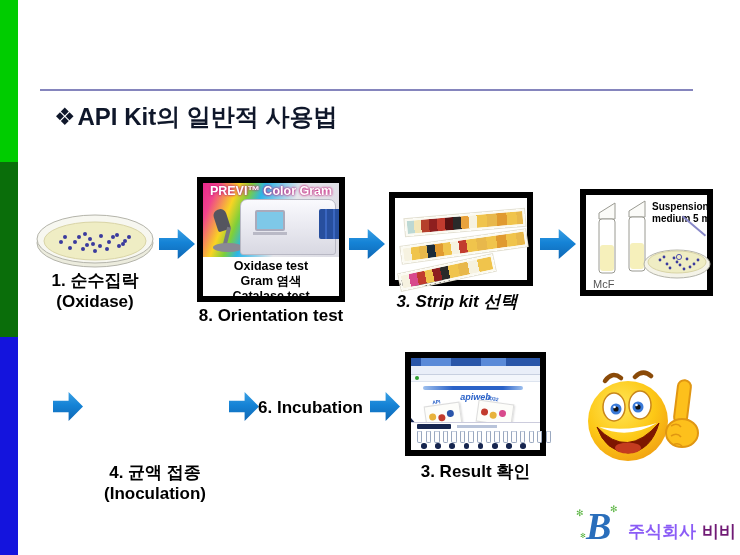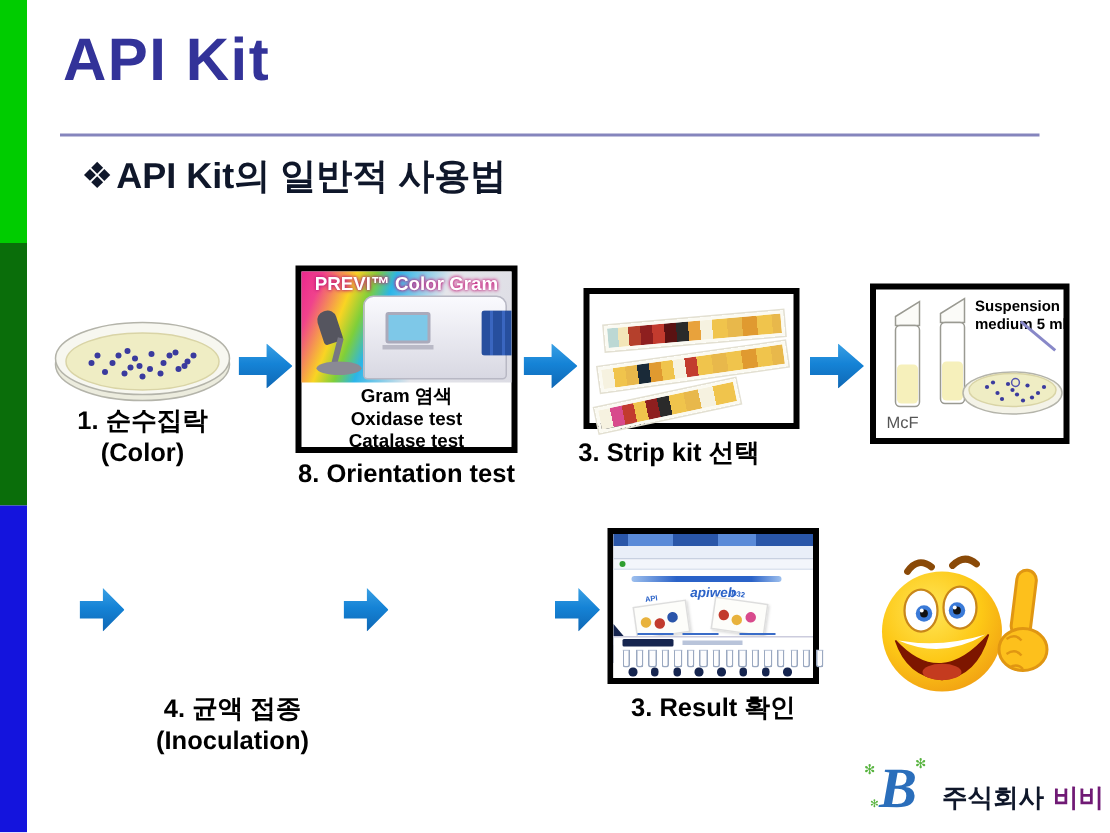--- a/index.html
+++ b/index.html
@@ -13,21 +13,21 @@
   .bar-mid{top:162px;height:175px;background:#0a6e0a;}
   .bar-bot{top:337px;height:218px;background:#1414dd;}
 
   .title{position:absolute;left:42px;top:18px;font-size:40px;font-weight:bold;color:#333399;letter-spacing:1px;}
   .title-rule{position:absolute;left:40px;top:89px;width:653px;height:2px;background:#8585bd;}
   .subtitle{position:absolute;left:54px;top:101px;font-size:24px;font-weight:bold;color:#0f172a;white-space:nowrap;}
   .subtitle .bullet{margin-right:2px;}
 
   .cap{position:absolute;text-align:center;font-weight:bold;font-size:17px;line-height:1.22;color:#000;}
 
-  .gbox{position:absolute;border:4px solid #000000;background:#fff;box-sizing:border-box;}
+  .gbox{position:absolute;border:6px solid #000000;background:#fff;box-sizing:border-box;}
 
   .arrow{position:absolute;background:linear-gradient(180deg,#3aa0e4 0%,#1583d6 45%,#0f67b4 100%);
     clip-path:polygon(0 30%,52% 30%,52% 0,100% 50%,52% 100%,52% 70%,0 70%);}
   .arrow.r1{width:36px;height:30px;}
   .arrow.r2{width:30px;height:29px;}
 
   
   .petri-wrap{position:absolute;left:35px;top:213px;width:120px;height:58px;}
 
   
@@ -100,33 +100,32 @@
 
   
   .logo{position:absolute;left:576px;top:506px;width:160px;height:46px;}
   .logo-b{position:absolute;left:10px;top:0px;font-family:"Liberation Serif","DejaVu Serif",serif;
     font-style:italic;font-weight:bold;font-size:38px;line-height:40px;color:#2a6ebb;}
   .logo-spark{position:absolute;font-size:9px;color:#57b33e;font-style:normal;}
   .sp1{left:0px;top:2px;}
   .sp2{left:34px;top:-2px;}
   .sp3{left:4px;top:26px;font-size:7px;}
   .logo-text{position:absolute;left:52px;top:14px;font-size:17px;font-weight:bold;white-space:nowrap;}
-  .logo-text .g{color:#0f172a;}
+  .logo-text .g{color:#8b5cf6;}
   .logo-text .t{color:#701a75;margin-left:6px;}
 </style>
 </head>
 <body>
 
 <div class="slide">
 
   <div class="bar bar-top"></div>
   <div class="bar bar-mid"></div>
   <div class="bar bar-bot"></div>
 
-  <div class="title">API Kit</div>
   <div class="title-rule"></div>
   <div class="subtitle">
     <span class="bullet">❖</span><span>API Kit의 일반적 사용법</span>
   </div>
 
   <div class="petri-wrap">
     <svg width="120" height="58" viewBox="0 0 120 58">
       <ellipse cx="60" cy="30" rx="58" ry="24" fill="#ececde" stroke="#b4b4aa"></ellipse>
       <ellipse cx="60" cy="26" rx="58" ry="24" fill="#f7f7f0" stroke="#b4b4aa"></ellipse>
       <ellipse cx="60" cy="28" rx="51" ry="19" fill="#efedc4" stroke="#d9d4a6"></ellipse>
@@ -150,53 +149,53 @@
           <circle cx="65" cy="33" r="2"></circle>
           <circle cx="78" cy="24" r="2"></circle>
         <circle cx="44" cy="24" r="2"></circle>
           <circle cx="88" cy="31" r="2"></circle>
           <circle cx="52" cy="32" r="2"></circle>
       </g>
     </svg>
   </div>
   <div class="cap" style="left:30px;top:271px;width:130px;">
     <div>1. 순수집락</div>
-    <div>(Color)</div>
+    <div>(Oxidase)</div>
   </div>
 
   <div class="arrow r1" style="left:159px;top:229px;"></div>
 
   <div class="gbox" style="left:197px;top:177px;width:148px;height:125px;">
     <div class="previ-img">
       <div class="scanner-head"></div>
       <div class="scanner-stem"></div>
       <div class="scanner-base"></div>
       <div class="machine">
         <div class="screen"></div>
         <div class="slot"></div>
       </div>
       <div class="modules"></div>
       <div class="previ-title">PREVI™ Color Gram</div>
     </div>
     <div class="tests">
+      <div>Oxidase test</div>
       <div>Gram 염색</div>
-      <div>Oxidase test</div>
       <div>Catalase test</div>
     </div>
   </div>
   <div class="cap" style="left:186px;top:306px;width:170px;">8. Orientation test</div>
 
   <div class="arrow r1" style="left:349px;top:229px;"></div>
 
   <div class="gbox" style="left:389px;top:192px;width:144px;height:94px;">
     <div class="strip s1"></div>
     <div class="strip s2"></div>
     <div class="strip s3"></div>
   </div>
-  <div class="cap" style="left:369px;top:292px;width:154px;">3. Strip kit 선택</div>
+  <div class="cap" style="left:380px;top:292px;width:154px;font-style:italic;">3. Strip kit 선택</div>
 
   <div class="arrow r1" style="left:540px;top:229px;"></div>
 
   <div class="gbox" style="left:580px;top:189px;width:133px;height:107px;">
     <svg style="position:absolute;left:8px;top:4px;" width="26" height="78" viewBox="0 0 26 78">
       <polygon points="5,20 21,20 21,4 5,14" fill="#fbfbf8" stroke="#9a9a92"></polygon>
       <rect x="5" y="20" width="16" height="54" rx="3" fill="#ffffff" stroke="#9a9a92"></rect>
       <rect x="6" y="46" width="14" height="26" rx="3" fill="#f6f0bb"></rect>
     </svg>
     <svg style="position:absolute;left:38px;top:2px;" width="26" height="78" viewBox="0 0 26 78">
@@ -229,20 +228,21 @@
   </div>
 
   <div class="arrow r2" style="left:53px;top:392px;"></div>
 
   <div class="cap" style="left:85px;top:463px;width:140px;">
     <div>4. 균액 접종</div>
     <div>(Inoculation)</div>
   </div>
 
   <div class="arrow r2" style="left:229px;top:392px;"></div>
+  <div class="cap" style="left:258px;top:398px;width:105px;">6. Incubation</div>
   <div class="arrow r2" style="left:370px;top:392px;"></div>
 
   <div class="gbox" style="left:405px;top:352px;width:141px;height:104px;">
     <div class="browser">
       <div class="b-titlebar"></div>
       <div class="b-toolbar"></div>
       <div class="b-menubar"></div>
       <div class="b-dotg"></div>
       <div class="b-page">
         <div class="b-bluebar"></div>

